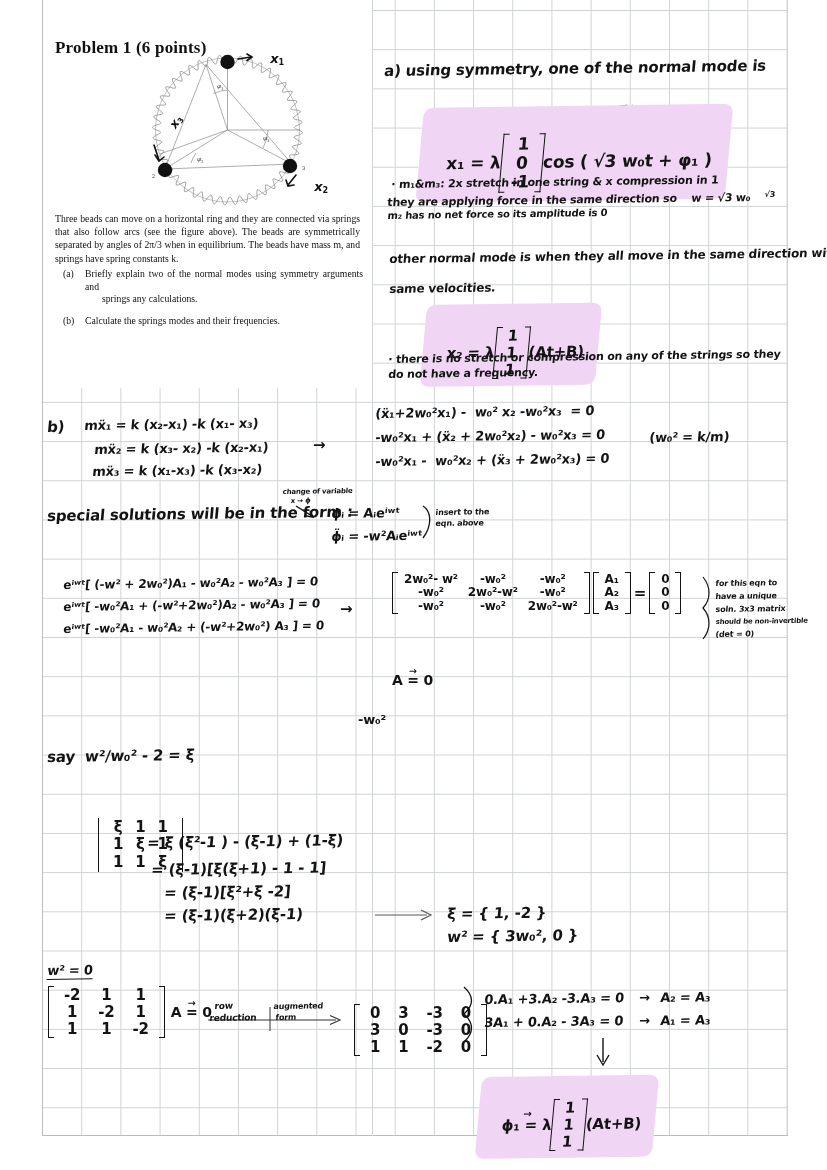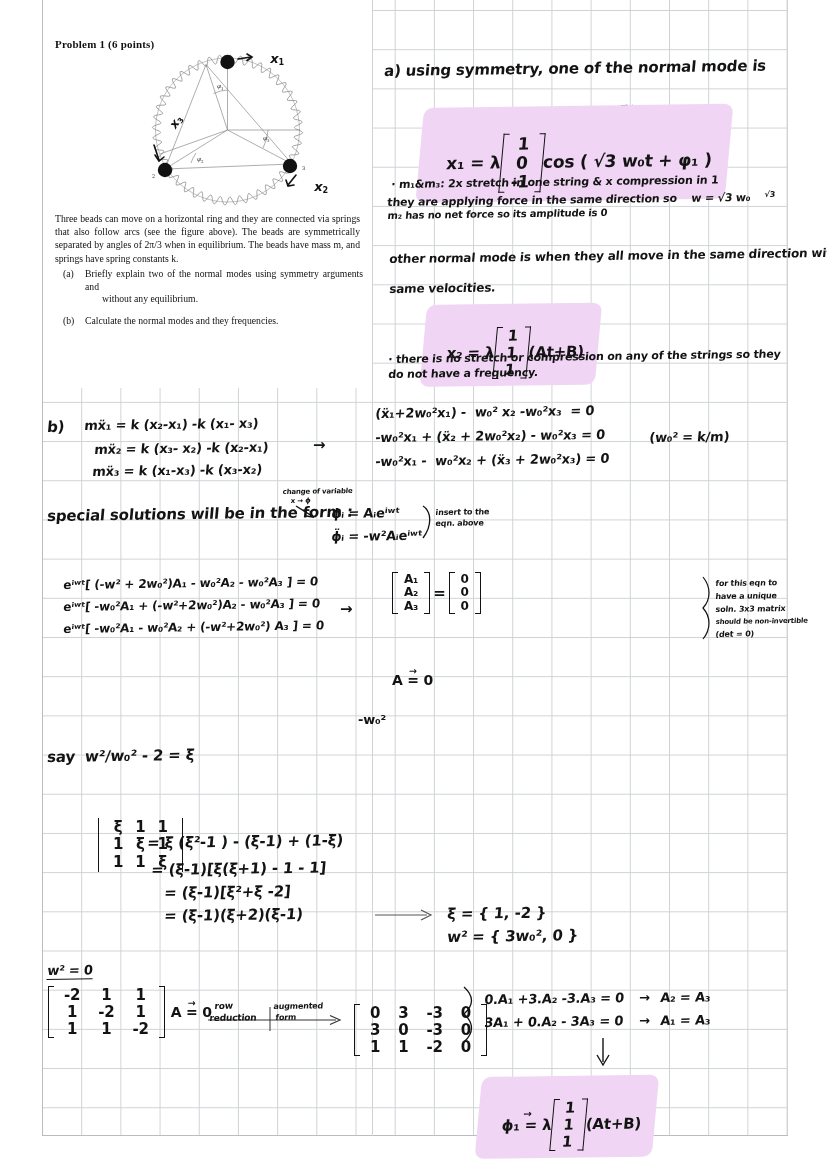--- a/index.html
+++ b/index.html
@@ -22,21 +22,21 @@
   
   #printed-sheet{
     position:absolute;left:43px;top:0px;width:330px;height:388px;background:#ffffff;
   }
   #printed-divider{
     position:absolute;left:372px;top:0px;width:1px;height:1136px;background:#cfd3d6;
   }
 
   
   .printed{font-family:"Liberation Serif", serif;color:#111;}
-  #problem-title{position:absolute;left:55px;top:38px;font-size:11px;font-weight:bold;letter-spacing:.2px;}
+  #problem-title{position:absolute;left:55px;top:38px;font-size:17px;font-weight:bold;letter-spacing:.2px;}
   #problem-body{position:absolute;left:55px;top:212px;width:305px;font-size:9.7px;line-height:13.2px;text-align:justify;}
   #problem-items{position:absolute;left:63px;top:268px;width:300px;font-size:9.7px;line-height:12.6px;}
   .pitem{display:flex;margin-bottom:9px;}
   .pitem .lbl{width:22px;flex:0 0 22px;}
   .pitem .txt{flex:1;text-align:justify;}
   .pitem .txt .ind{display:block;padding-left:17px;}
 
   
   #figure{position:absolute;left:120px;top:44px;width:215px;height:168px;}
   #figure svg{display:block;}
@@ -173,25 +173,25 @@
   <div class="hw s12" style="left:26px;top:84px;transform:rotate(-55deg);">
     <i style="font-style:italic">x</i><sub>3</sub>
   </div>
 </div>
 
 <div class="printed" id="problem-body">Three beads can move on a horizontal ring and they are connected via springs that also follow arcs (see the figure above). The beads are symmetrically separated by angles of 2π/3 when in equilibrium. The beads have mass m, and springs have spring constants k.</div>
 <div class="printed" id="problem-items">
   <div class="pitem">
     <span class="lbl">(a)</span>
     <span class="txt"><span>Briefly explain two of the normal modes using symmetry arguments and</span>
-      <span class="ind">without any equilibrium.</span></span>
+      <span class="ind">springs any calculations.</span></span>
   </div>
   <div class="pitem">
     <span class="lbl">(b)</span>
-    <span class="txt">Calculate the normal modes and they frequencies.</span>
+    <span class="txt">Calculate the springs modes and their frequencies.</span>
   </div>
 </div>
 
 <div class="hw s15 slant" style="left:385px;top:62px;">a) using symmetry, one of the normal mode is</div>
 
 <div class="hw s8" style="left:620px;top:96px;">
   <span style="display:inline-block;transform:rotate(-8deg)">√<span style="border-top:1px solid #131313;padding:0 1px;"><span class="frac"><span class="n">k</span><span class="d">m</span></span></span></span>
 </div>
 <svg class="ink" style="left:608px;top:104px;" width="22" height="16">
   <path d="M2 14 L18 2" stroke="#131313" stroke-width="1.5" fill="none"></path>
@@ -251,20 +251,31 @@
 </svg>
 <div class="hw s8 slant" style="left:436px;top:508px;">insert to the</div>
 <div class="hw s8 slant" style="left:436px;top:519px;">eqn. above</div>
 
 <div class="hw s12 slant" style="left:64px;top:578px;">eⁱʷᵗ[ (-w² + 2w₀²)A₁ - w₀²A₂ - w₀²A₃ ] = 0</div>
 <div class="hw s12 slant" style="left:64px;top:600px;">eⁱʷᵗ[ -w₀²A₁ + (-w²+2w₀²)A₂ - w₀²A₃ ] = 0</div>
 <div class="hw s12 slant" style="left:64px;top:622px;">eⁱʷᵗ[ -w₀²A₁ - w₀²A₂ + (-w²+2w₀²) A₃ ] = 0</div>
 <div class="hw s15" style="left:340px;top:600px;">→</div>
 
 <div class="hw s12" style="left:392px;top:572px;display:flex;align-items:center;gap:3px;">
+  <span class="mat"><table>
+    <tbody><tr><td>2w₀²- w²</td>
+        <td>-w₀²</td>
+        <td>-w₀²</td></tr>
+    <tr><td>-w₀²</td>
+        <td>2w₀²-w²</td>
+        <td>-w₀²</td></tr>
+    <tr><td>-w₀²</td>
+        <td>-w₀²</td>
+        <td>2w₀²-w²</td></tr>
+  </tbody></table></span>
   <span class="mat"><table>
     <tbody><tr><td>A₁</td></tr>
     <tr><td>A₂</td></tr>
     <tr><td>A₃</td></tr>
   </tbody></table></span>
   <span style="font-size:15px">=</span>
   <span class="mat"><table>
     <tbody><tr><td>0</td></tr>
     <tr><td>0</td></tr>
     <tr><td>0</td></tr>

